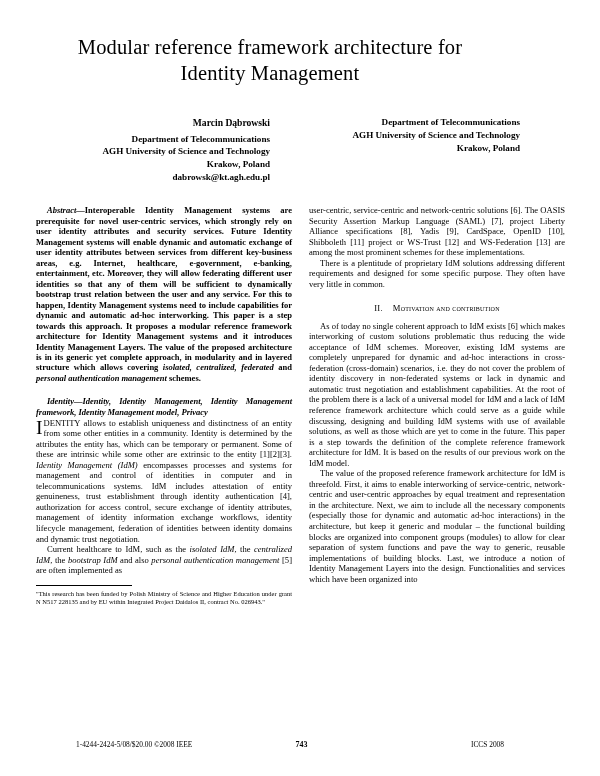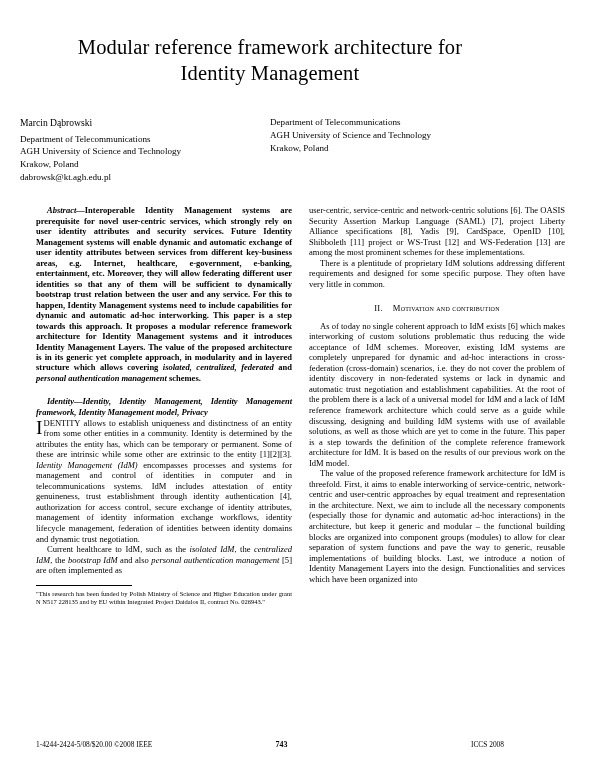--- a/index.html
+++ b/index.html
@@ -37,23 +37,24 @@
   }
 
   
   .authors {
     display: flex;
     margin-top: 30px;
     padding: 0 20px;
   }
   .author {
     flex: 1 1 50%;
-    text-align: left;
+    text-align: right;
     font-size: 9.1px;
     line-height: 1.42;
+    font-weight: bold;
   }
   .author-name {
     font-size: 9.6px;
     margin-bottom: 2.5px;
   }
   .author-line { display: block; }
   .author-email { display: block; }
 
   
   .columns {
@@ -137,21 +138,21 @@
   
   .footer {
     position: absolute;
     left: 36px;
     right: 36px;
     bottom: 27px;
     display: flex;
     align-items: baseline;
     font-size: 7.4px;
   }
-  .footer-left { flex: 0 0 auto; }
+  .footer-left { flex: 0 0 auto; margin-left: 40px; }
   .footer-center {
     flex: 1 1 auto;
     text-align: center;
     font-weight: bold;
     font-size: 8px;
     margin-left: -60px;
   }
   .footer-right { flex: 0 0 auto; }
 </style>
 </head>

